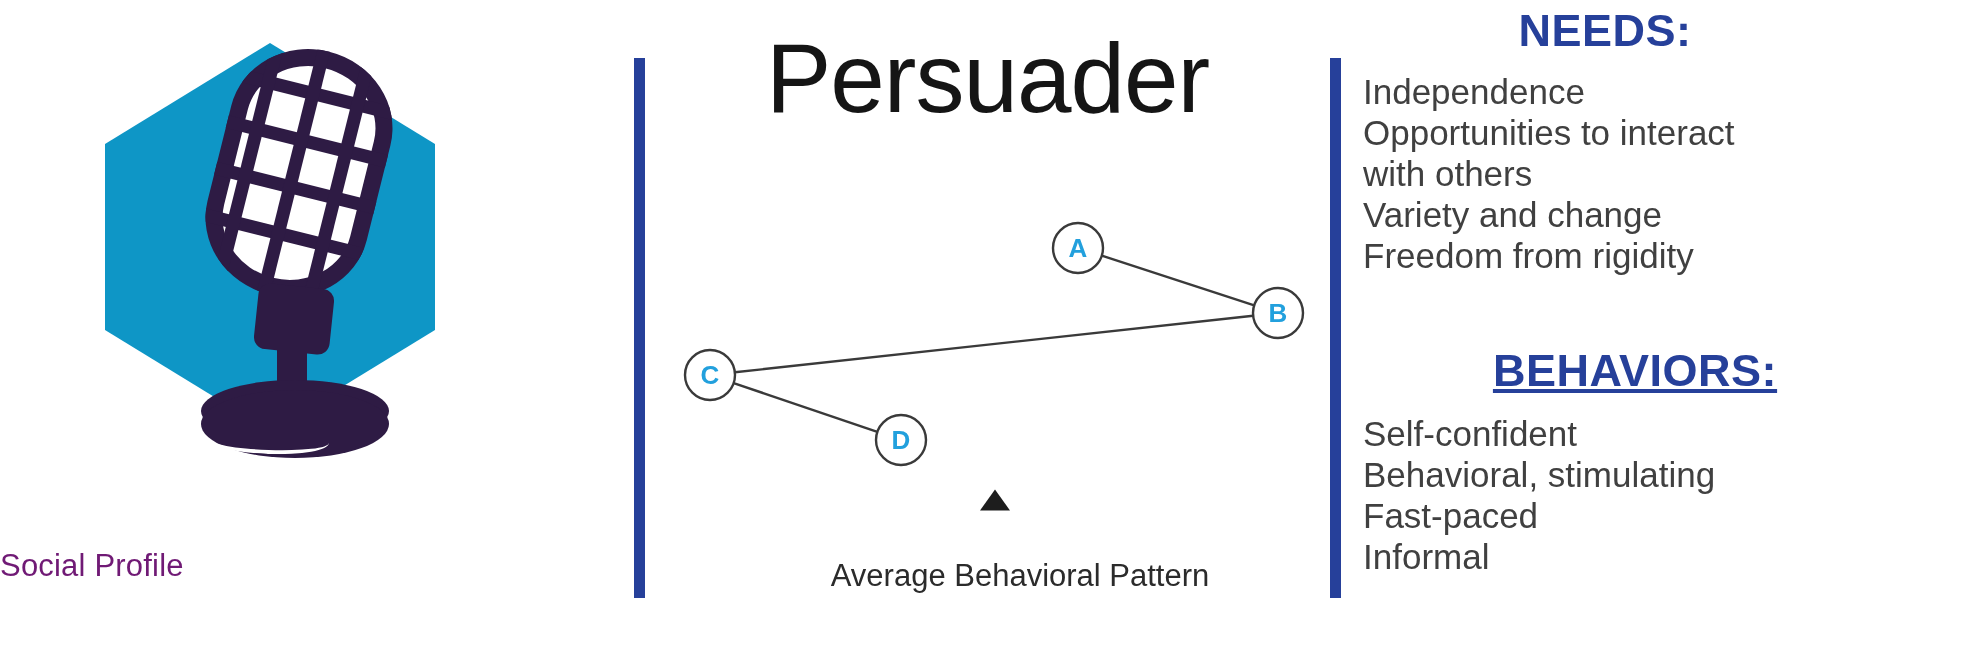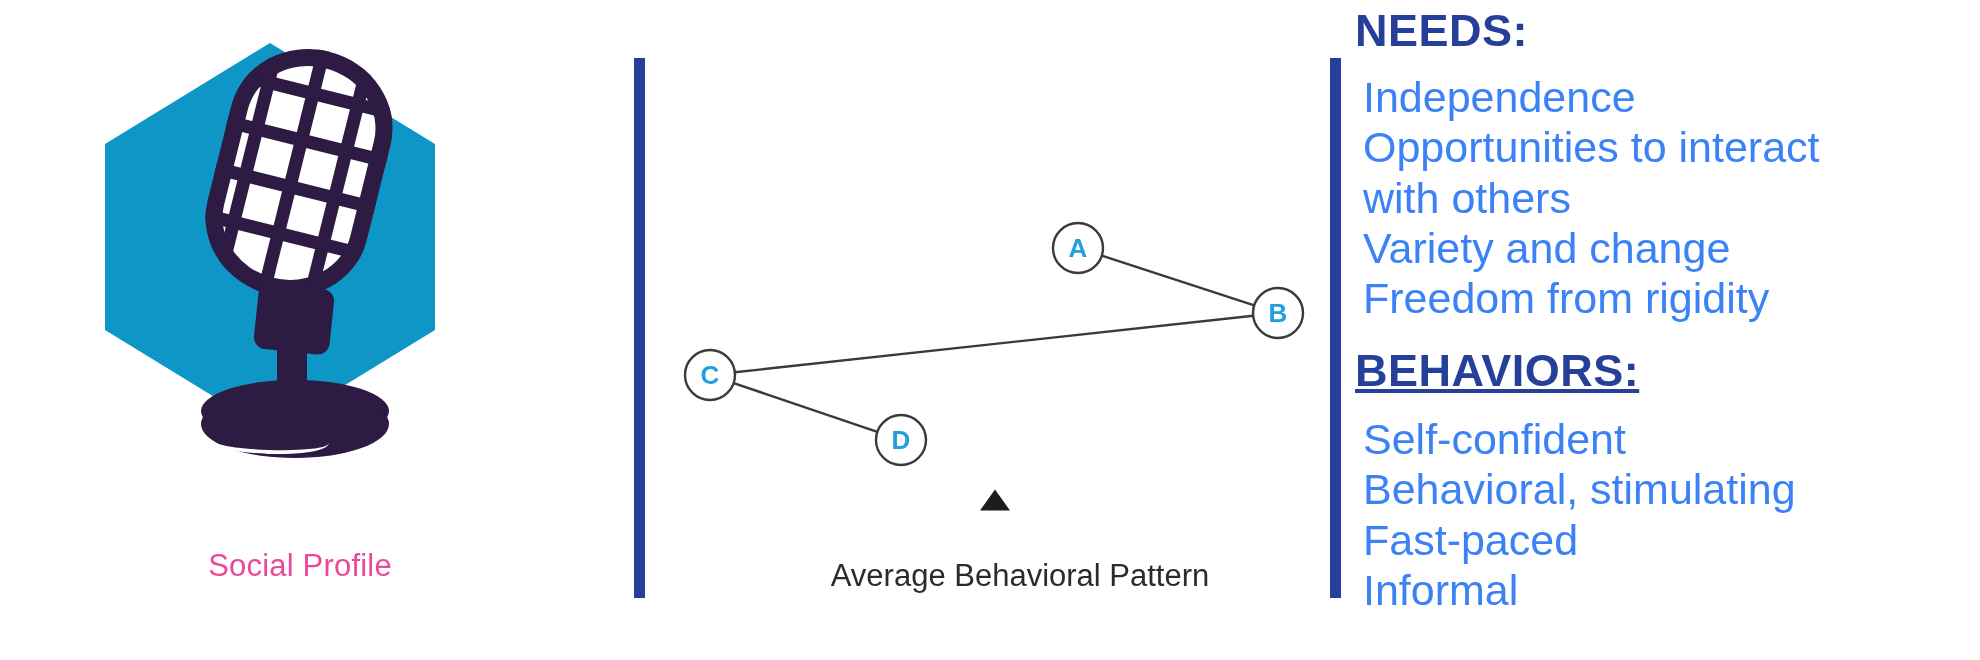--- a/index.html
+++ b/index.html
@@ -101,23 +101,22 @@
     left: 66px; top: 388px;
     width: 120px; height: 22px;
     border-bottom: 4px solid #ffffff;
     border-radius: 50%;
     transform: rotate(2deg);
   }
   #logo-caption {
     position: absolute;
     left: 0; top: 548px;
     width: 600px;
-    text-align: center;
     font-size: 31px;
-    color: #ec4899;
+    color: #701a75;
     letter-spacing: .2px;
   }
 
   
   .divider {
     position: absolute;
     top: 58px;
     width: 11px;
     height: 540px;
     background: #26409a;
@@ -155,30 +154,31 @@
   }
 
   
   #right-panel {
     left: 1355px; top: 0; width: 625px; height: 660px;
   }
   .sec-head {
     font-size: 45px;
     font-weight: 700;
     color: #26409a;
+    text-align: center;
     letter-spacing: .5px;
     line-height: 1.0;
   }
   #needs-head   { position: absolute; left: 0;  top: 8px;  width: 500px; }
   #behaviors-head { position: absolute; left: 0; top: 348px; width: 560px; text-decoration: underline; }
   .sec-list {
     position: absolute;
     left: 8px;
-    font-size: 43px;
-    color: #3b82f6;
+    font-size: 35px;
+    color: #404040;
     line-height: 1.17;
     white-space: pre-line;
   }
   #needs-list     { top: 72px;  width: 600px; }
   #behaviors-list { top: 414px; width: 600px; }
 </style>
 </head>
 <body>
 
 <div class="panel" id="left-panel">
@@ -207,20 +207,21 @@
   </div>
 
   <div id="logo-caption">Social Profile</div>
 </div>
 
 <div class="divider" id="divider-left"></div>
 <div class="divider" id="divider-right"></div>
 
 <div class="panel" id="center-panel">
 
+  <div id="title">Persuader</div>
 
   <svg id="pattern-graph" viewBox="0 0 685 350">
     <g id="chart-edges">
         <line x1="456.7758517182737" y1="75.72715180843895" x2="609.2241482817263" y2="125.27284819156105" stroke="#3a3a3a" stroke-width="2.4"></line>
         <line x1="608.1476171635628" y1="135.7127600983435" x2="89.85238283643714" y2="192.2872399016565" stroke="#3a3a3a" stroke-width="2.4"></line>
         <line x1="88.66705182551743" y1="203.05423229664206" x2="232.33294817448257" y2="251.94576770335794" stroke="#3a3a3a" stroke-width="2.4"></line>
       </g>
     <g id="chart-nodes">
         <g>
           <circle cx="433" cy="68" r="25" fill="#ffffff" stroke="#3a3a3a" stroke-width="2.4"></circle>

